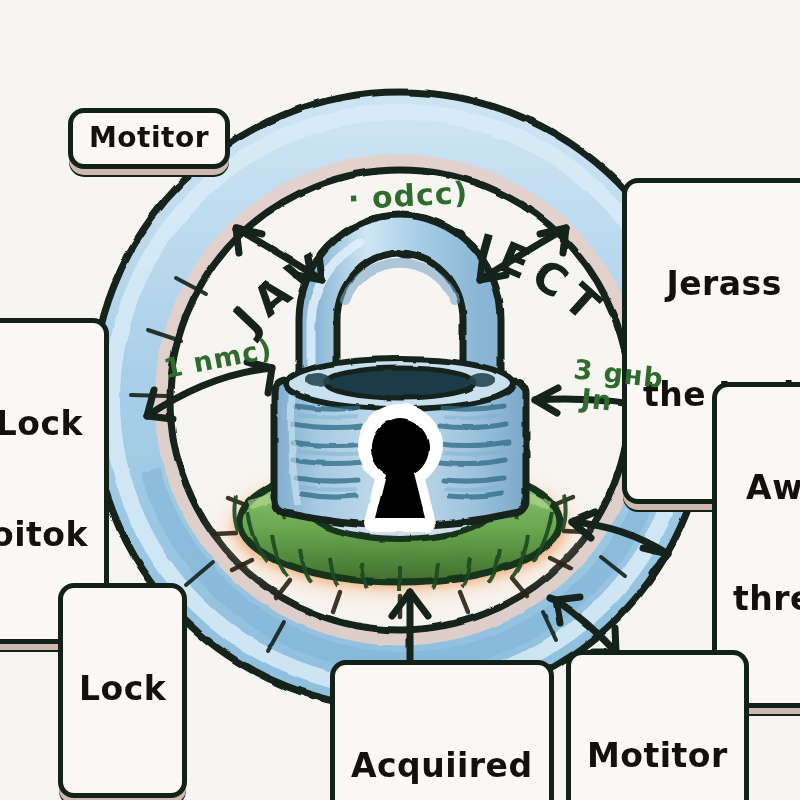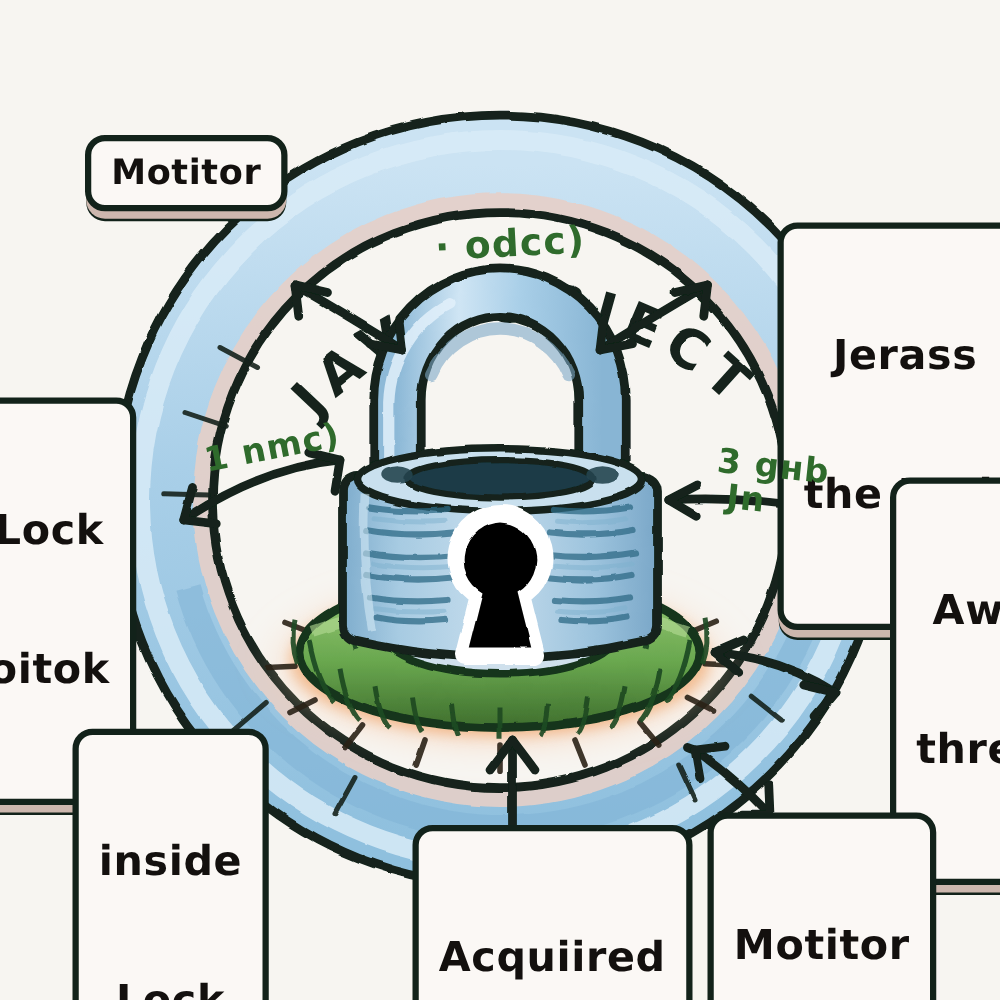--- a/index.html
+++ b/index.html
@@ -316,21 +316,20 @@
 
   <div class="callout c-await">
     <div>
       <span>Awr</span>
       <span>threc</span>
     </div>
   </div>
 
   <div class="callout c-inside">
     <div>
-      <span>inside</span>
       <span>Lock</span>
     </div>
   </div>
 
   <div class="callout c-acq">
     <div>
       <span>Acquiired</span>
       
     </div>
   </div>

